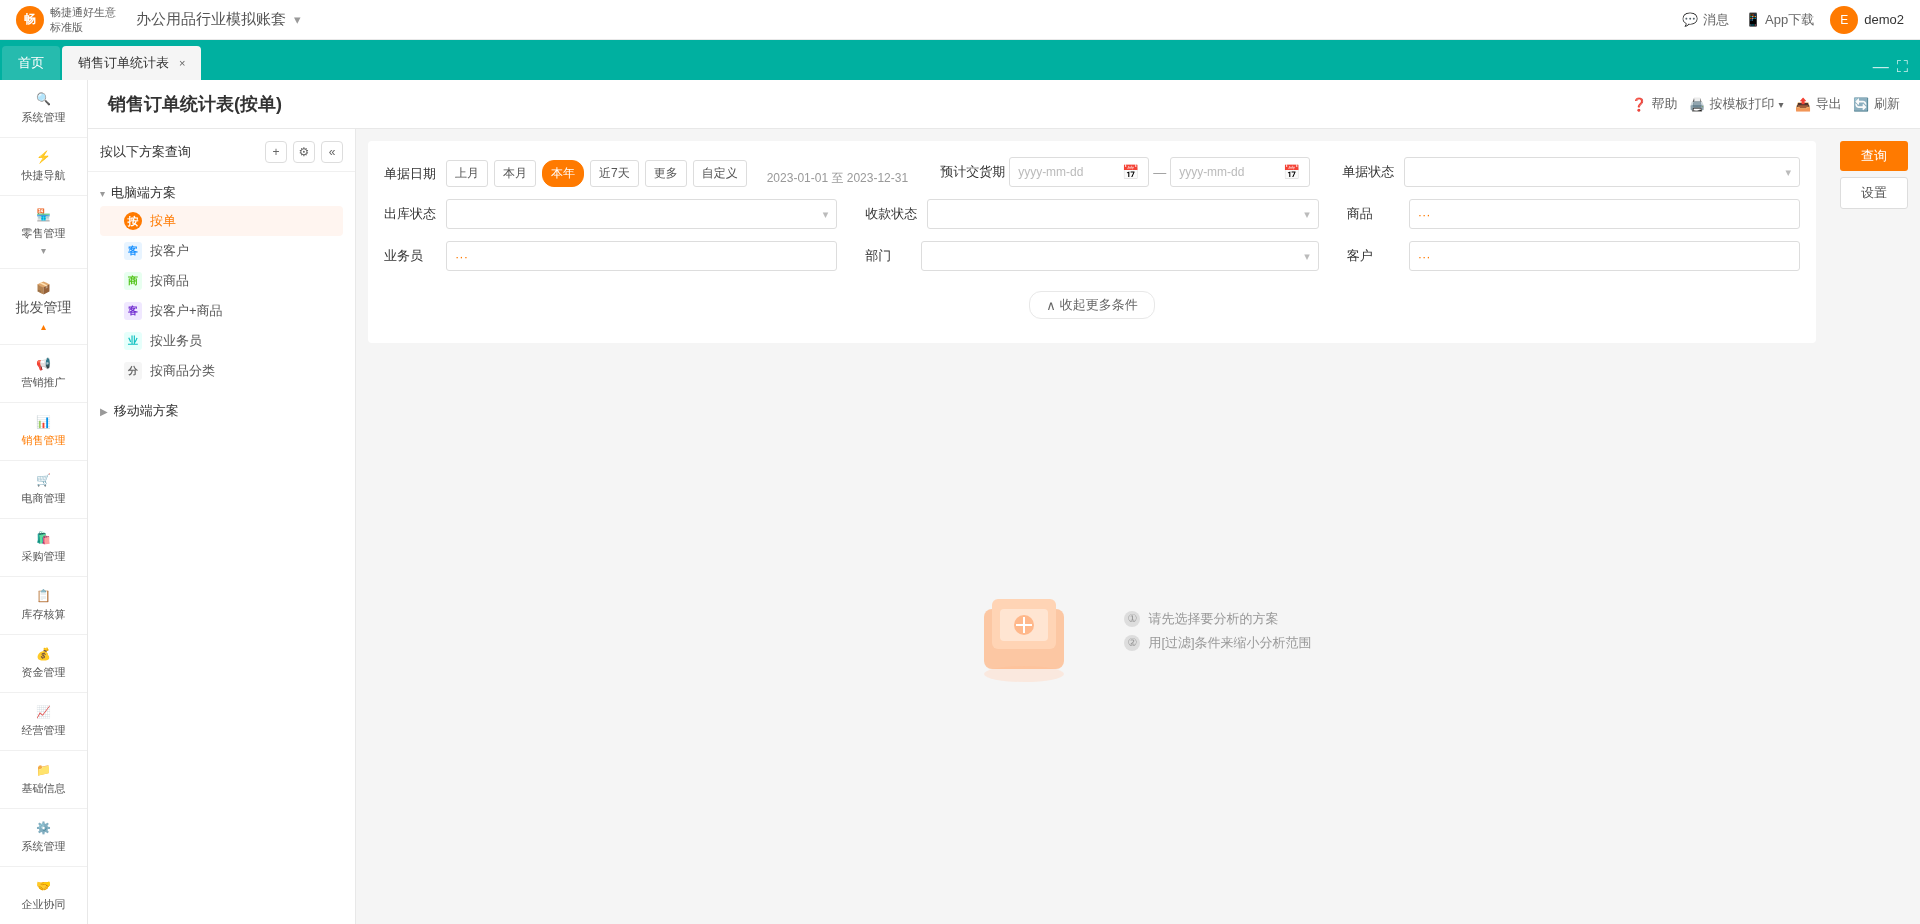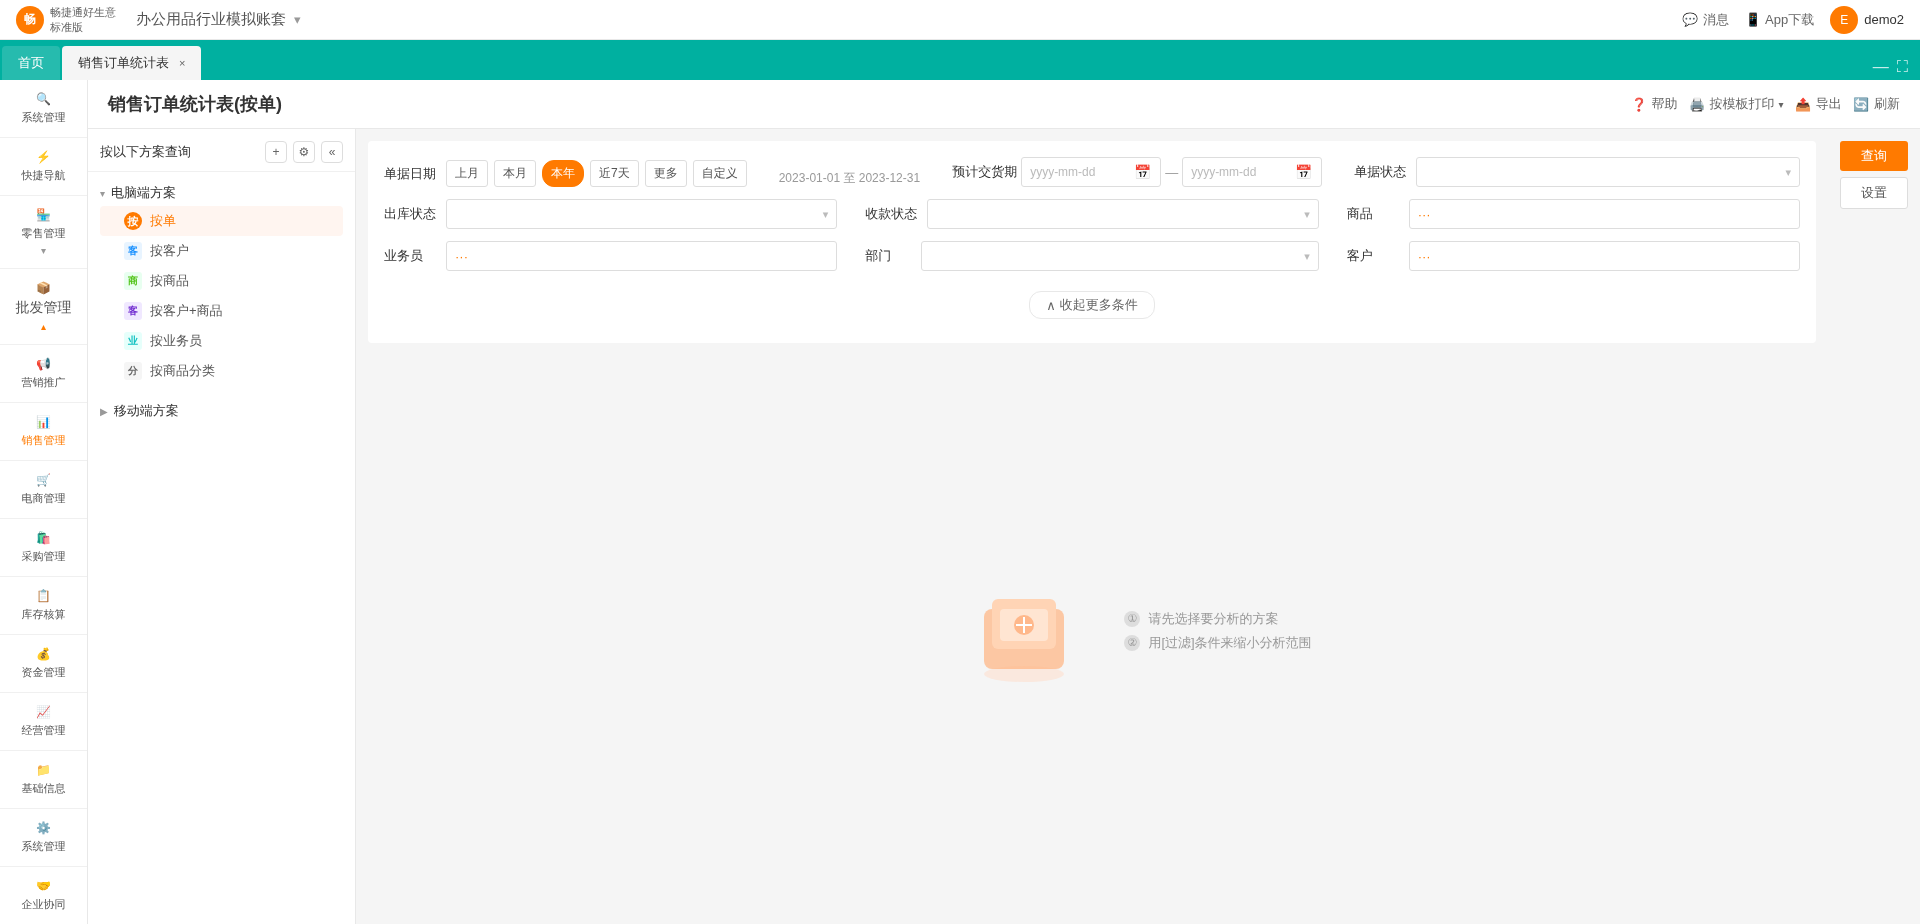--- a/index.html
+++ b/index.html
@@ -310,21 +310,21 @@
                 <span class="filter-label">单据日期</span>
                 <div class="filter-date-group">
                   <button class="filter-date-btn">上月</button>
                   <button class="filter-date-btn">本月</button>
                   <button class="filter-date-btn active">本年</button>
                   <button class="filter-date-btn">近7天</button>
                   <button class="filter-date-btn">更多</button>
                   <button class="filter-date-btn">自定义</button>
                 </div>
               </div>
-              <span class="filter-date-range" style="margin-left:20px;">2023-01-01 至 2023-12-31</span>
+              <span class="filter-date-range" style="margin-left:8px;">2023-01-01 至 2023-12-31</span>
 
               <div style="display:flex;align-items:center;gap:4px;margin-left:20px;flex-shrink:0;">
                 <span class="filter-label">预计交货期</span>
                 <div class="filter-date-input" style="width:140px;">
                   <span style="color:#bbb;font-size:12px;flex:1;">yyyy-mm-dd</span>
                   <span class="filter-date-icon">📅</span>
                 </div>
                 <span class="filter-dash">—</span>
                 <div class="filter-date-input" style="width:140px;">
                   <span style="color:#bbb;font-size:12px;flex:1;">yyyy-mm-dd</span>

